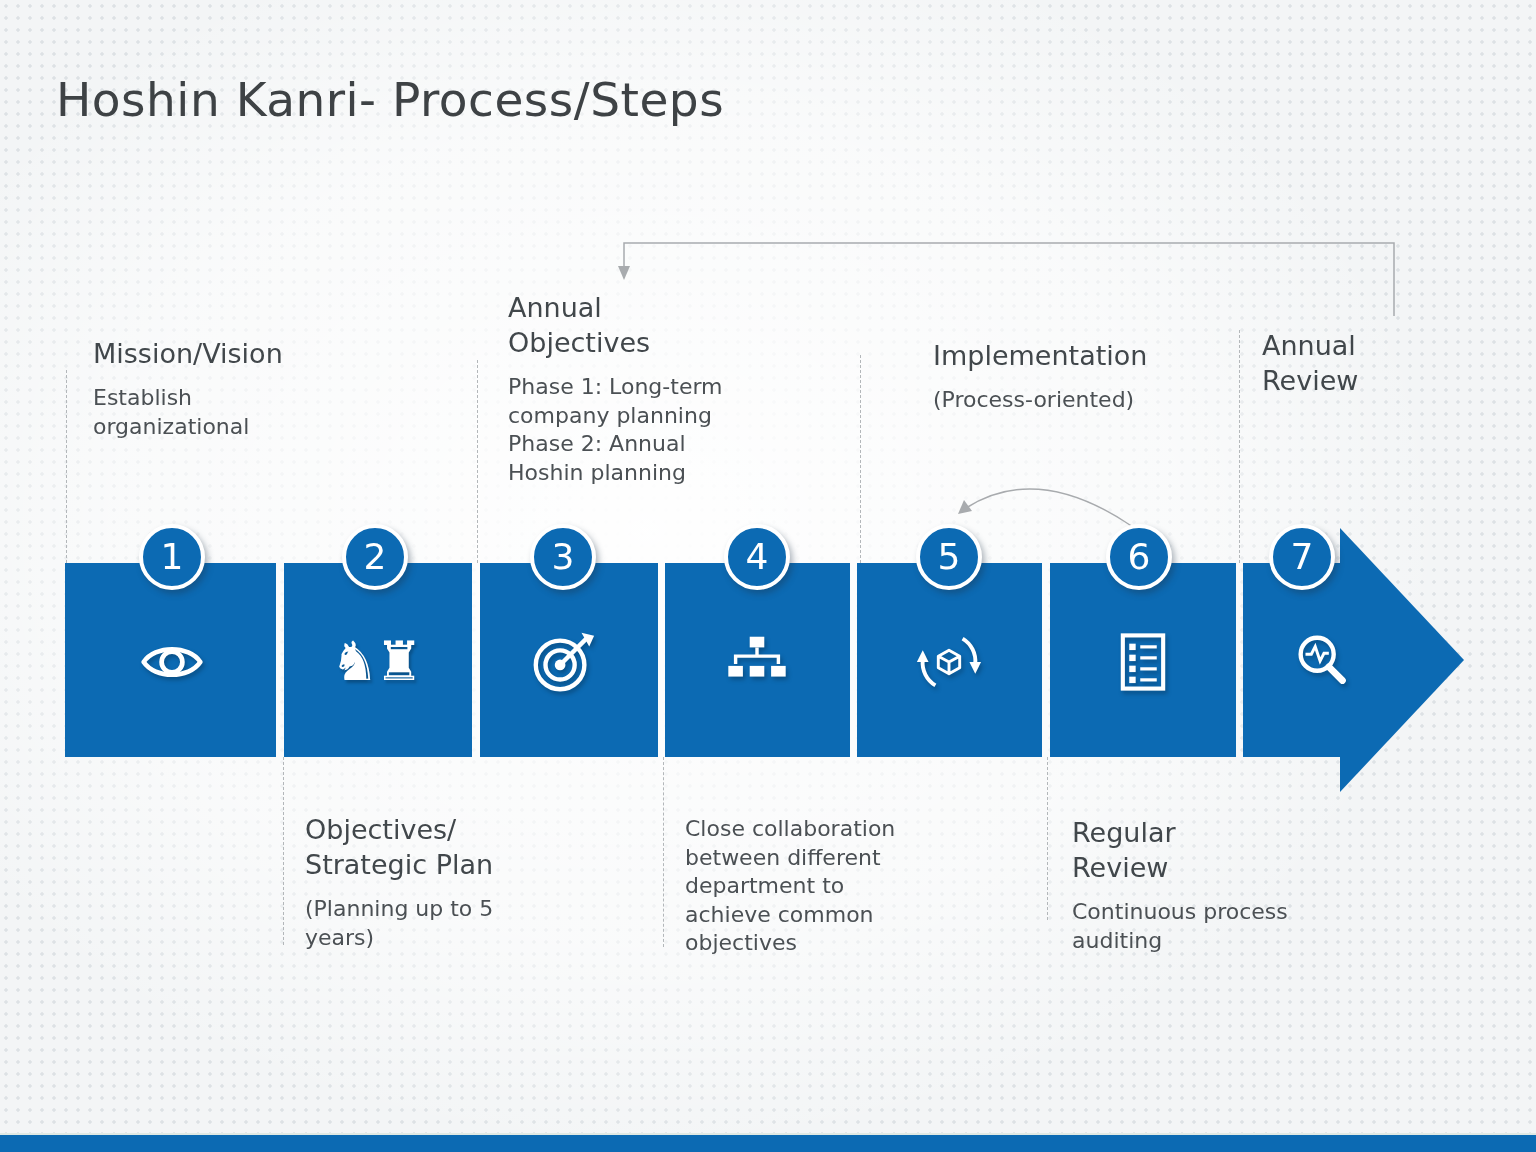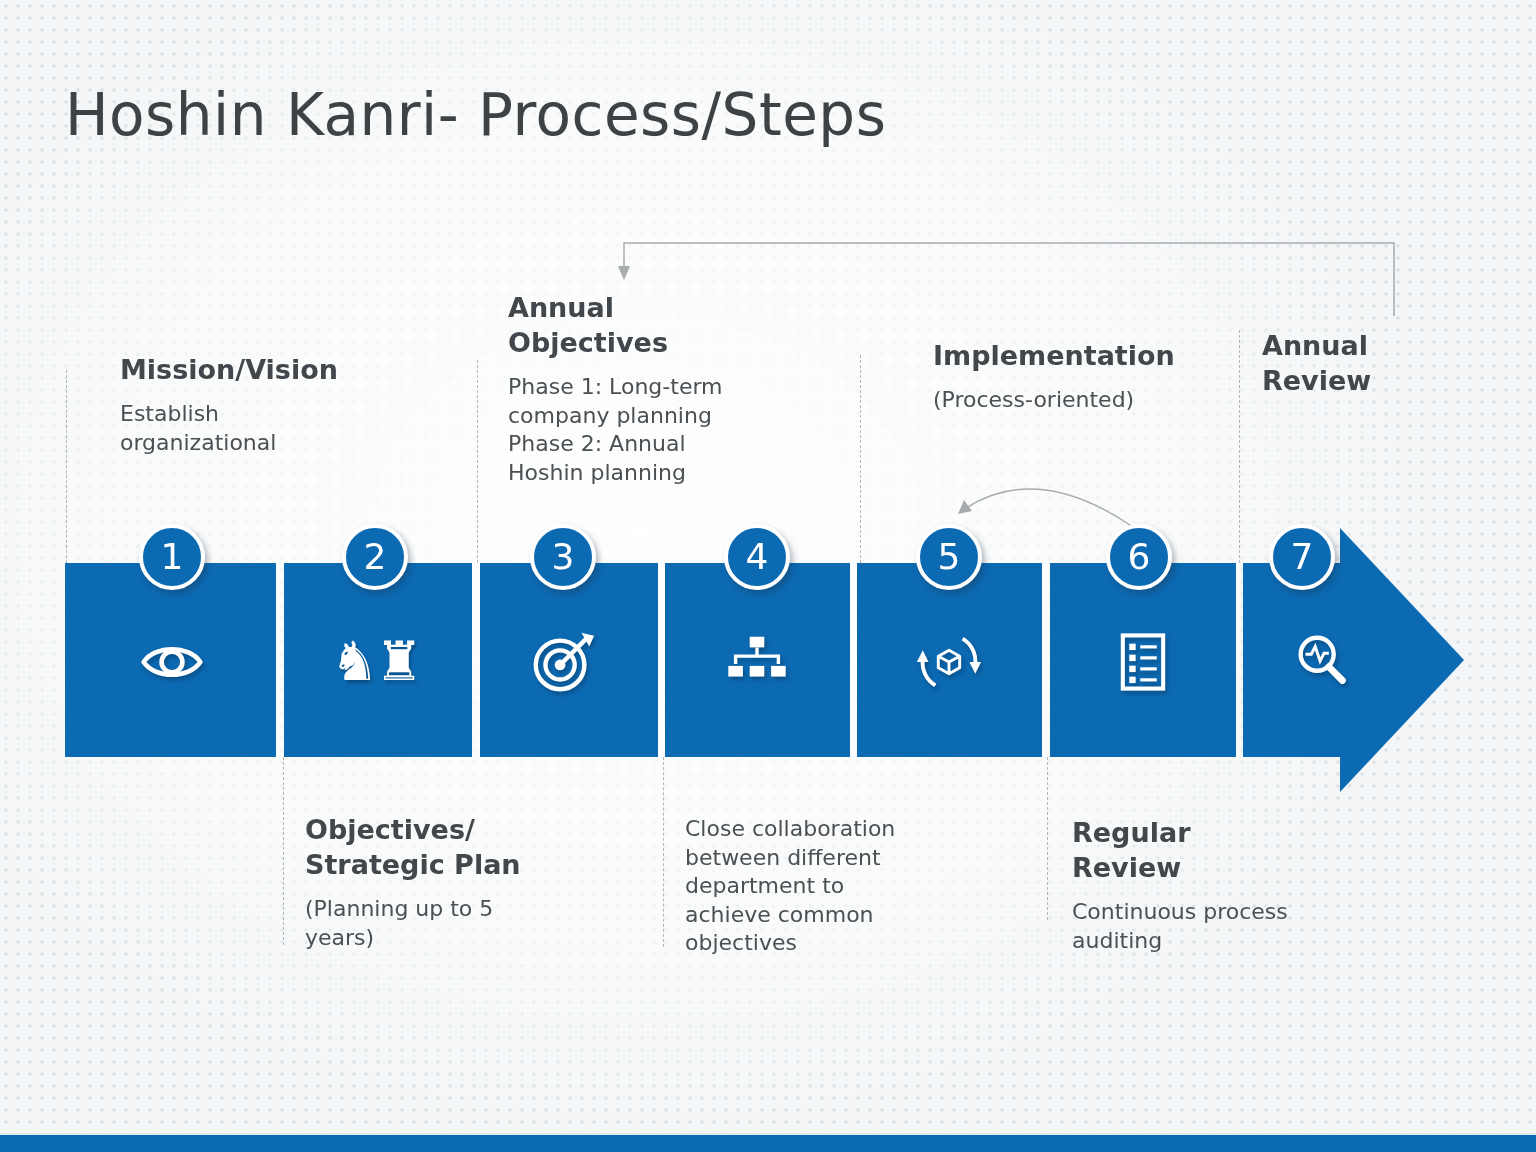--- a/index.html
+++ b/index.html
@@ -8,22 +8,22 @@
     width:1536px;height:1152px;
     overflow:hidden;
     font-family:"DejaVu Sans","Liberation Sans",sans-serif;
     background-color:#f3f5f6;
     background-image:
       radial-gradient(ellipse 980px 760px at 42% 46%, rgba(255,255,255,0.96), rgba(255,255,255,0.55) 55%, rgba(255,255,255,0) 82%),
       radial-gradient(circle, rgba(168,180,188,0.30) 1.5px, transparent 1.8px);
     background-size:auto,12px 12px;
   }
   .title{
-    position:absolute;left:56px;top:72px;margin:9px;
-    font-size:58px;font-weight:400;letter-spacing:0.5px;color:#3e4245;
+    position:absolute;left:56px;top:72px;margin:0;
+    font-size:47px;font-weight:400;letter-spacing:0.5px;color:#3e4245;
   }
   
   .overlay{position:absolute;left:0;top:0;width:1536px;height:1152px;}
   
   .dash{position:absolute;width:0;border-left:1px dashed #b3b7ba;}
   
   .seg{position:absolute;top:563px;height:194px;background:#0c6ab3;}
   .arrowhead{
     position:absolute;left:1340px;top:528px;width:0;height:0;
     border-top:132px solid transparent;border-bottom:132px solid transparent;
@@ -43,21 +43,21 @@
     display:flex;align-items:center;justify-content:center;
   }
   .ic svg{filter:drop-shadow(2px 3px 2px rgba(0,0,0,0.25));}
   .chess{
     color:#ffffff;font-size:54px;line-height:72px;letter-spacing:-4px;
     text-shadow:2px 3px 3px rgba(0,0,0,0.25);white-space:nowrap;
   }
   
   .tb{position:absolute;}
   .tb-h{
-    font-size:27px;font-weight:700;color:#41474b;
+    font-size:27px;font-weight:400;color:#41474b;
     line-height:1.3;white-space:pre-line;margin:0 0 13px 0;
   }
   .tb-d{
     font-size:22px;font-weight:400;color:#4b5054;
     line-height:1.3;white-space:pre-line;
   }
   
   .footer-bar{
     position:absolute;left:0;top:1133px;width:1536px;height:19px;
     background:#0c6ab3;border-top:2px solid #e0e9e4;
@@ -170,21 +170,21 @@
     </svg>
   </div>
   <div class="ic" style="left:1287px">
     <svg width="70" height="70" viewBox="0 0 72 72">
       <circle cx="30" cy="28" r="17" fill="none" stroke="#fff" stroke-width="4.5"></circle>
       <path d="M42 41 L56 55" stroke="#fff" stroke-width="7" stroke-linecap="round"></path>
       <path d="M18 28 H24 L28 20 L33 35 L37 27 H42" fill="none" stroke="#fff" stroke-width="3"></path>
     </svg>
   </div>
 
-  <div class="tb" style="left:120px;top:336px;margin-top:16px;">
+  <div class="tb" style="left:93px;top:336px;">
     <div class="tb-h">Mission/Vision</div>
     <div class="tb-d">Establish
 organizational</div>
   </div>
   <div class="tb" style="left:508px;top:290px;">
     <div class="tb-h">Annual
 Objectives</div>
     <div class="tb-d">Phase 1: Long-term
 company planning
 Phase 2: Annual

